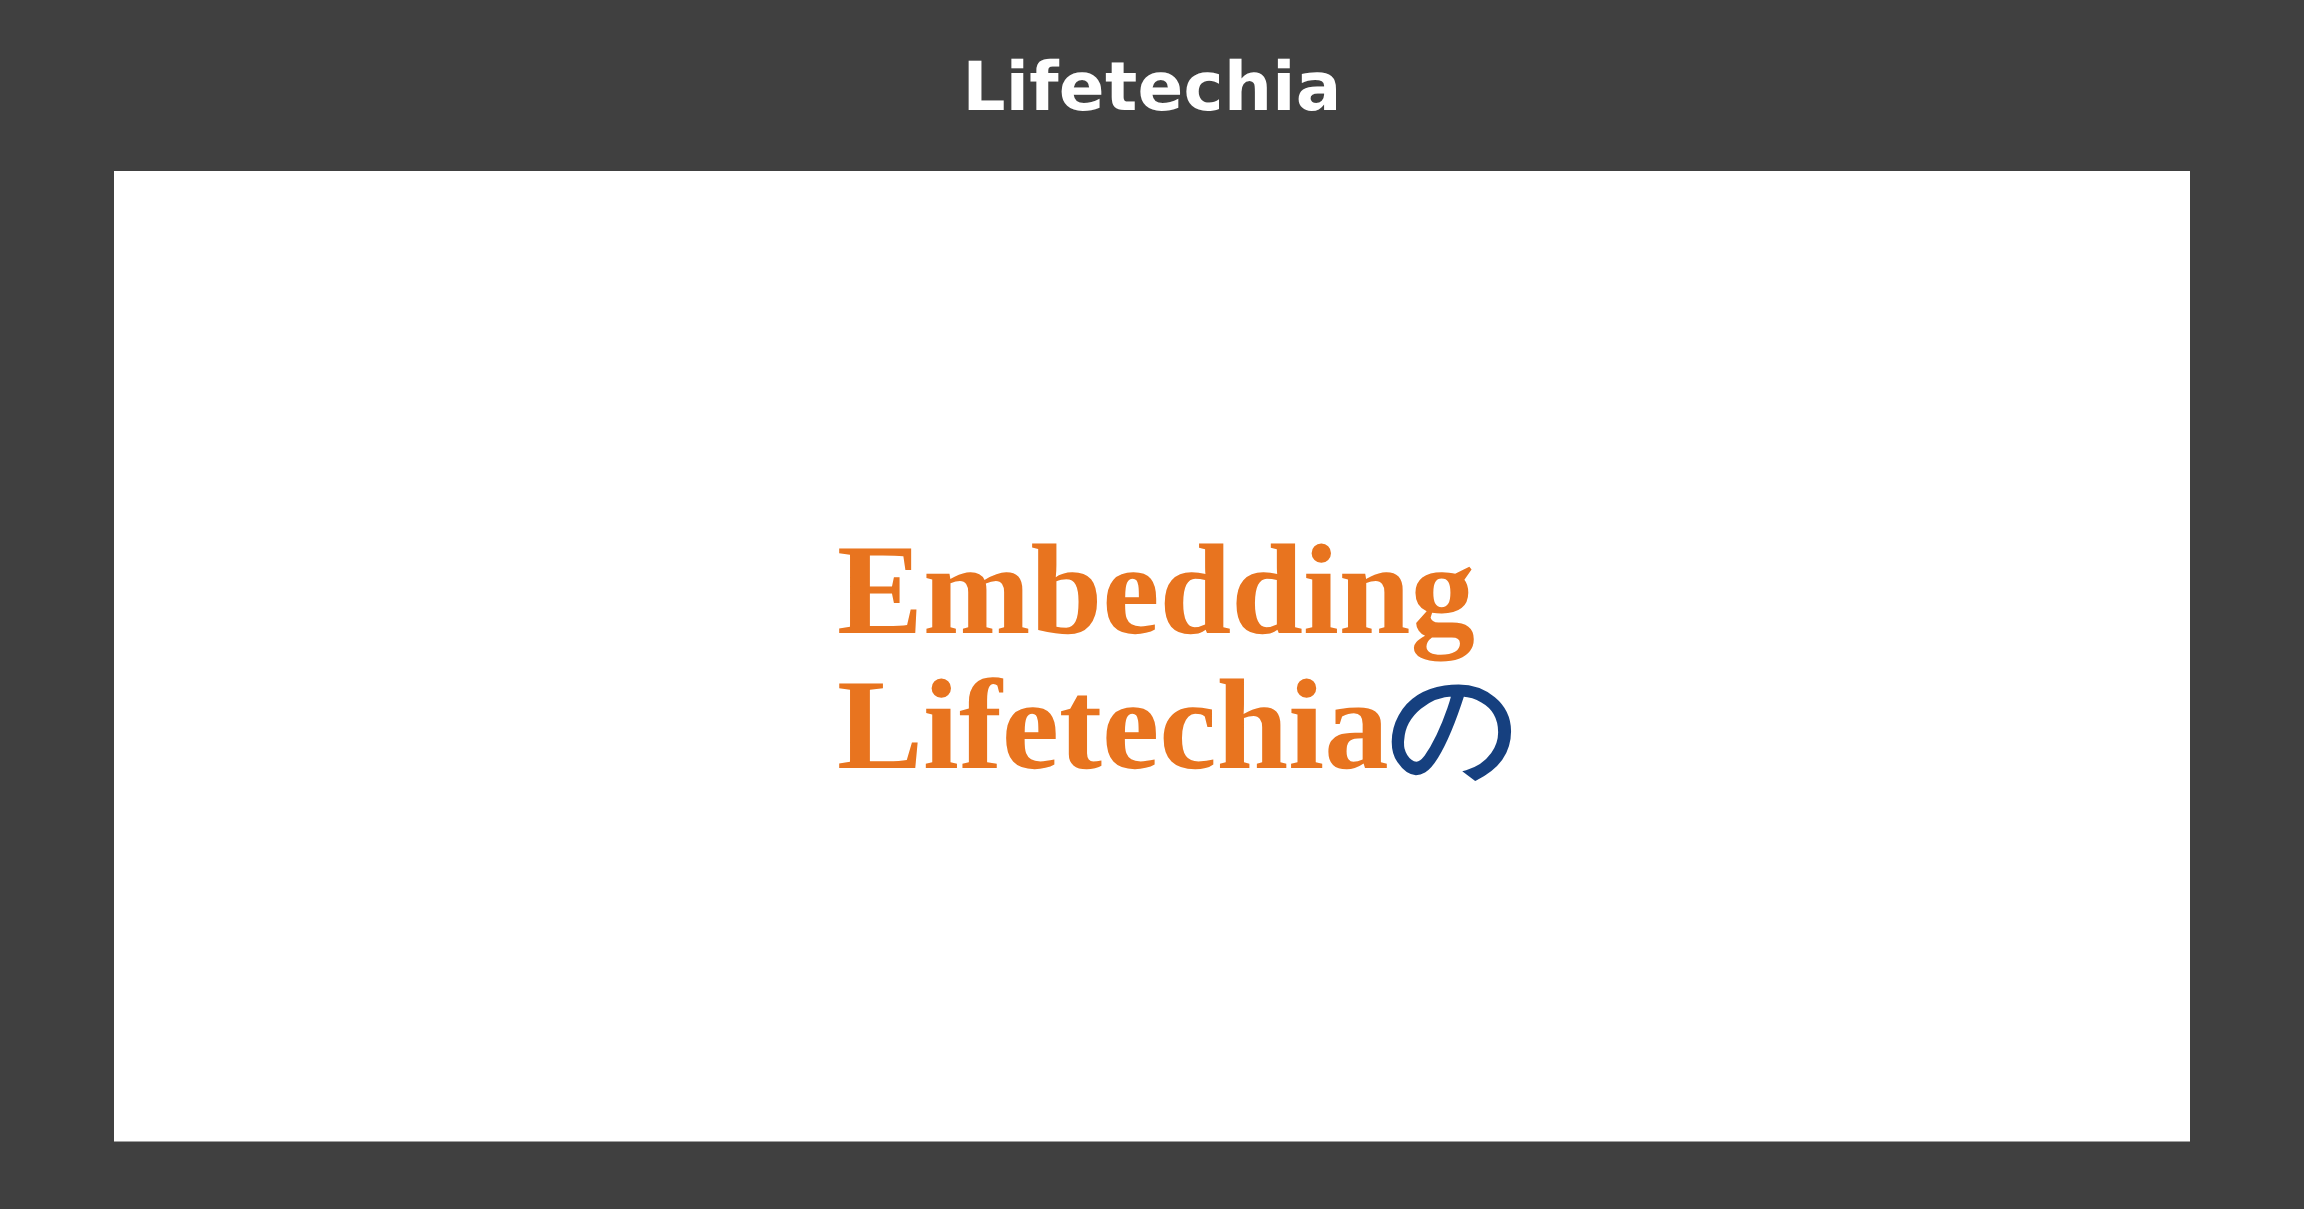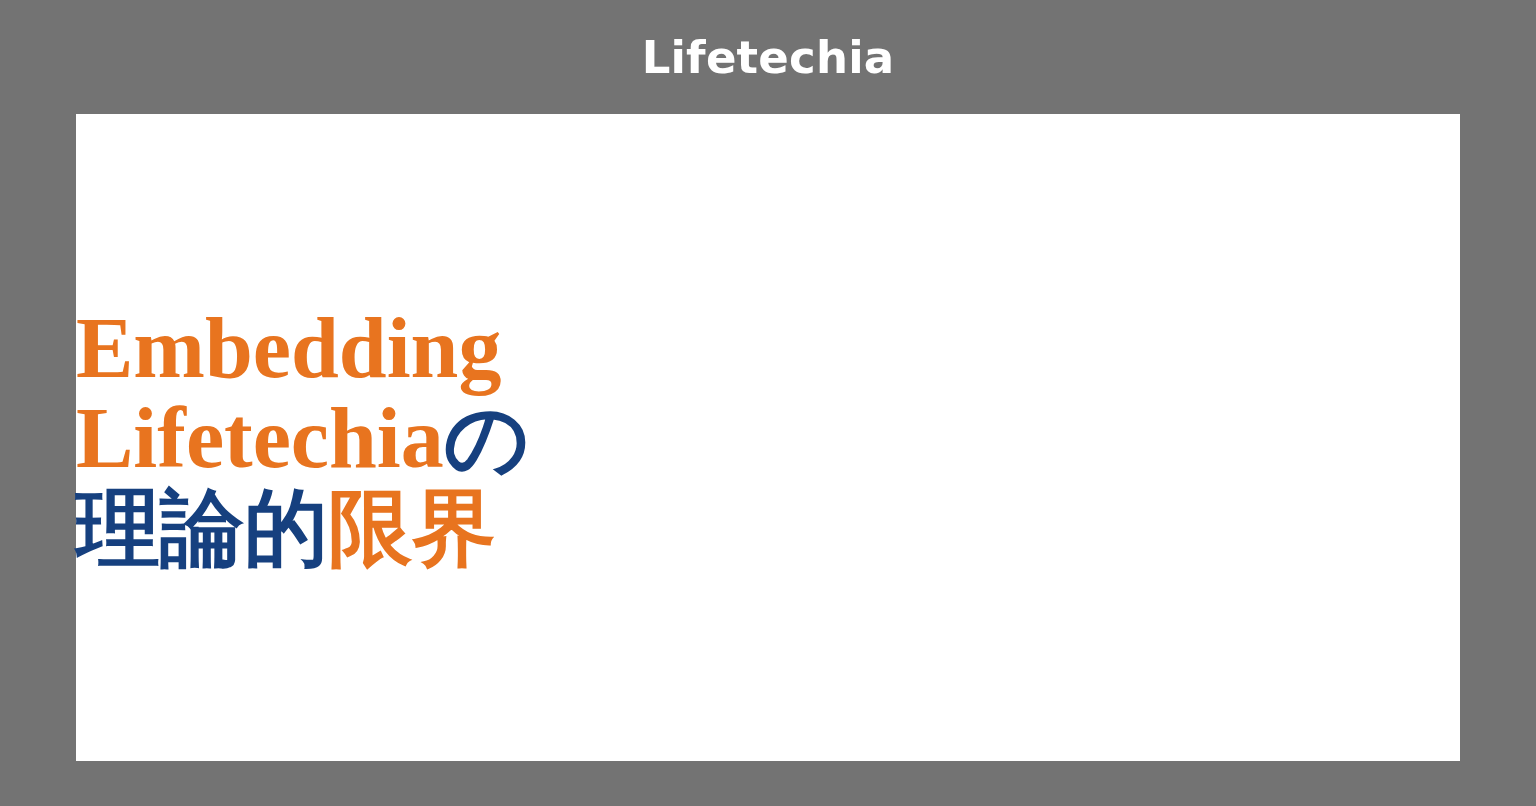--- a/index.html
+++ b/index.html
@@ -11,21 +11,21 @@
     width: 1536px;
     height: 806px;
     overflow: hidden;
     font-family: "Liberation Sans", "DejaVu Sans", sans-serif;
   }
 
   #page {
     position: relative;
     width: 1536px;
     height: 806px;
-    background: #737373;
+    background: #404040;
     box-sizing: border-box;
   }
 
   
   #brand-bar {
     position: absolute;
     top: 0;
     left: 0;
     width: 1536px;
     height: 114px;
@@ -49,21 +49,21 @@
   #content-card {
     position: absolute;
     left: 76px;
     top: 114px;
     width: 1384px;
     height: 647px;
     background: #ffffff;
     box-sizing: border-box;
     display: flex;
     align-items: center;
-    justify-content: flex-start;
+    justify-content: center;
   }
 
   
   #headline {
     display: block;
     text-align: left;
     font-family: "Liberation Serif", "DejaVu Serif", serif;
     font-weight: 700;
     font-size: 86px;
     line-height: 90px;
@@ -101,21 +101,18 @@
     <h1 id="headline">
 
       <span class="headline-line">
         <span class="seg-orange">Embedding</span>
       </span>
 
       <span class="headline-line">
         <span class="seg-orange">Lifetechia</span><span class="seg-navy cjk">の</span>
       </span>
 
-      <span class="headline-line">
-        <span class="seg-navy cjk">理論的</span><span class="seg-orange cjk">限界</span>
-      </span>
 
     </h1>
 
   </div>
 
 </div>
 
 </body></html>

